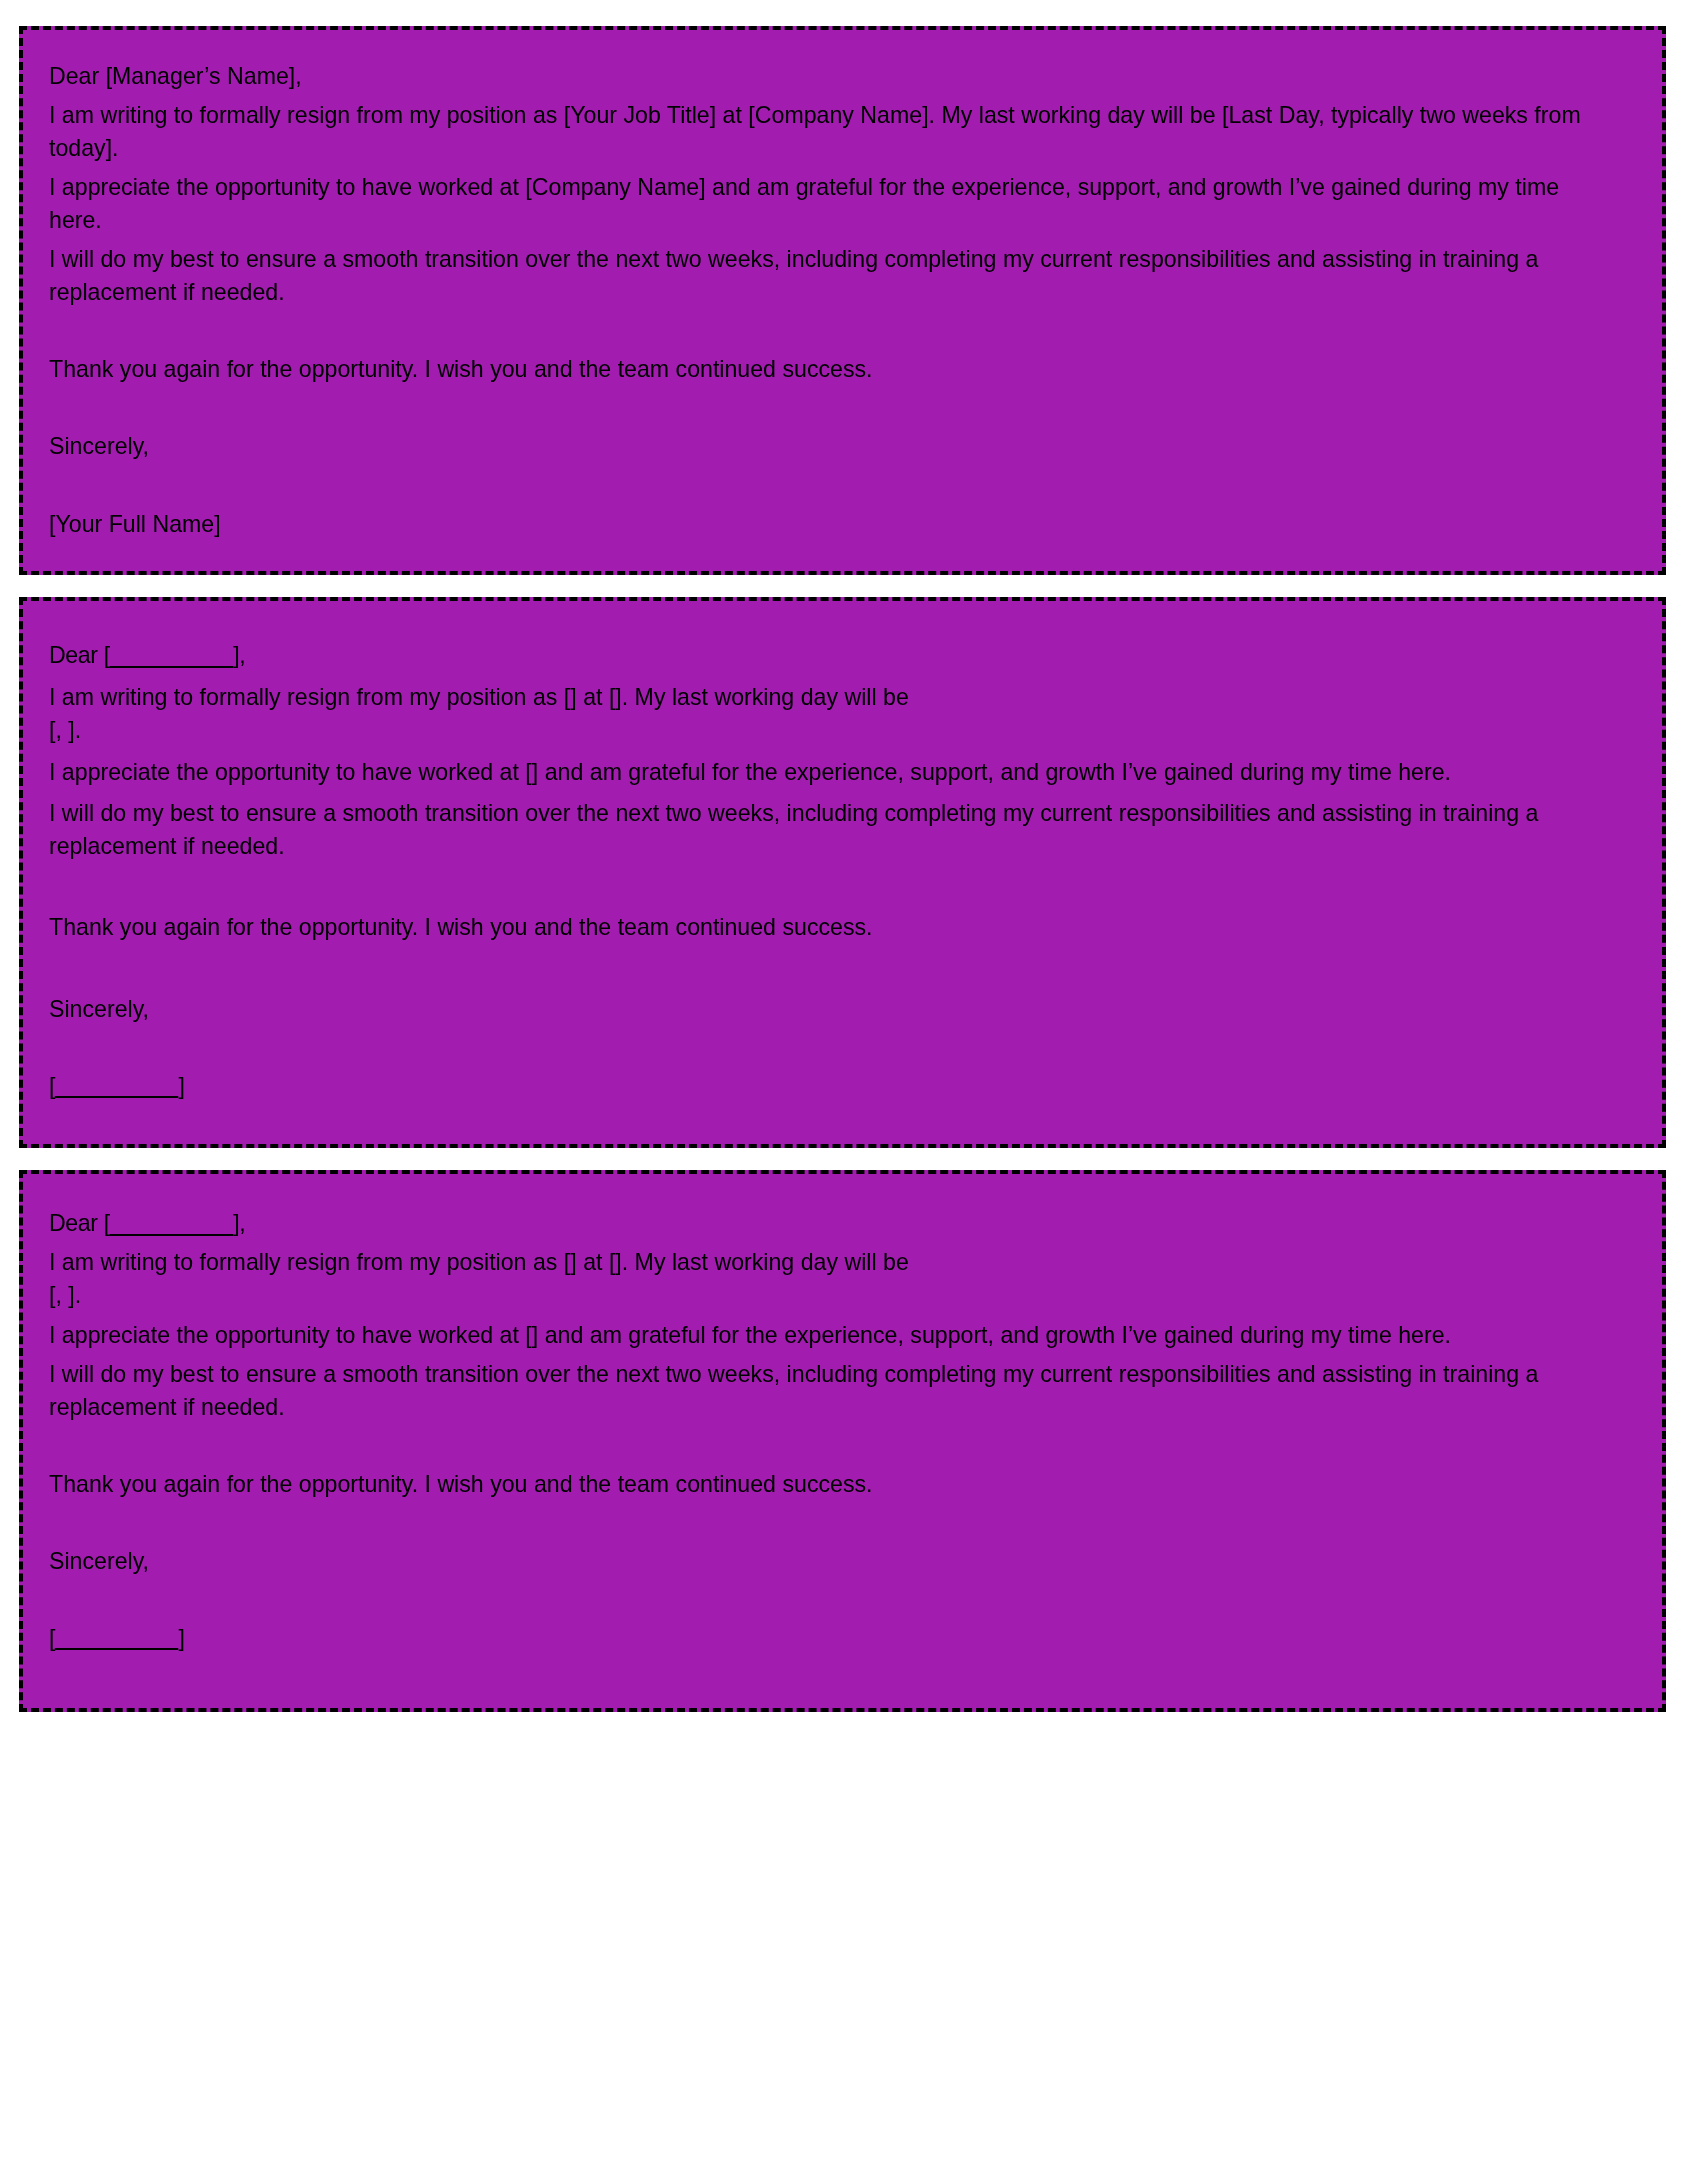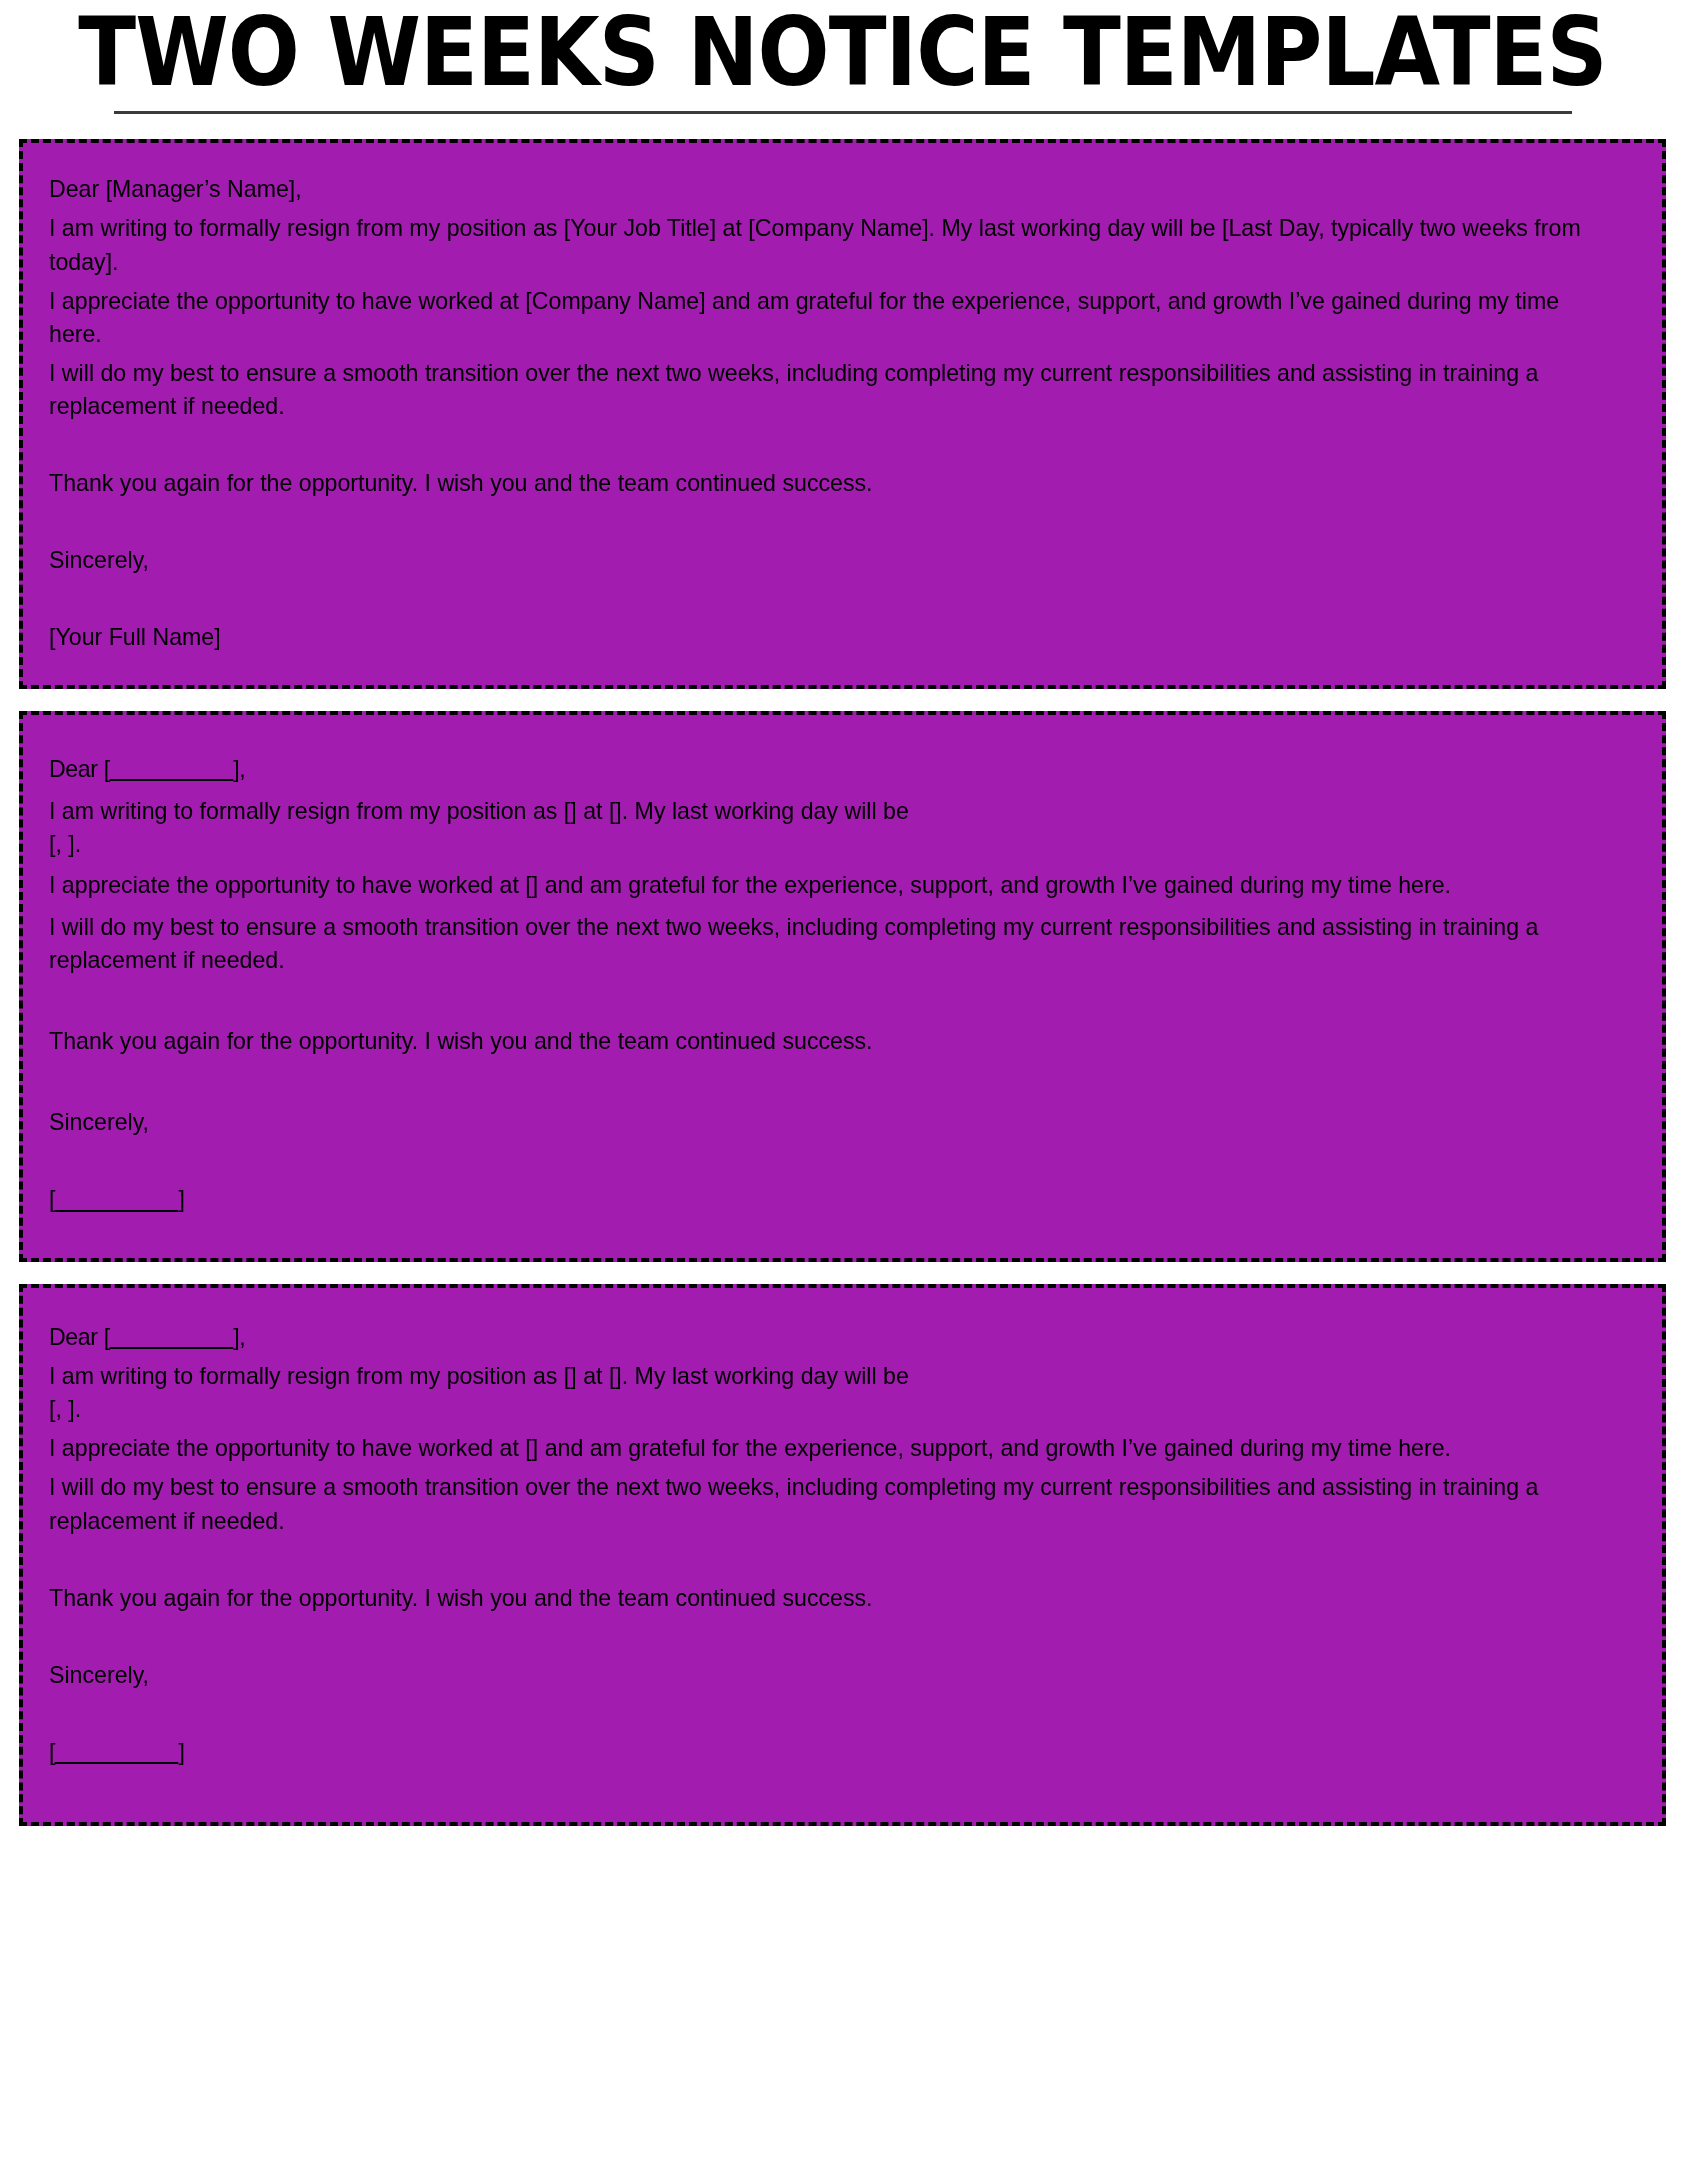--- a/index.html
+++ b/index.html
@@ -96,24 +96,20 @@
     vertical-align: -4.3px;
     margin: 0 0px;
   }
   .blank .ul.w-md { width: 128px; }
 </style>
 </head>
 <body>
 
 <div class="page">
 
-  <div class="title-wrap">
-    <h1 class="doc-title">TWO WEEKS NOTICE TEMPLATES</h1>
-    <div class="title-rule"></div>
-  </div>
 
   <div class="blocks">
 
     <section class="tpl-block b1">
       <p class="para">Dear [Manager’s Name],</p>
       <p class="para">I am writing to formally resign from my position as [Your Job Title] at [Company Name]. My last working day will be [Last Day, typically two weeks from today].</p>
       <p class="para">I appreciate the opportunity to have worked at [Company Name] and am grateful for the experience, support, and growth I’ve gained during my time here.</p>
       <p class="para">I will do my best to ensure a smooth transition over the next two weeks, including completing my current responsibilities and assisting in training a replacement if needed.</p>
       <p class="para spacer-before">Thank you again for the opportunity. I wish you and the team continued success.</p>
       <p class="para spacer-before">Sincerely,</p>

